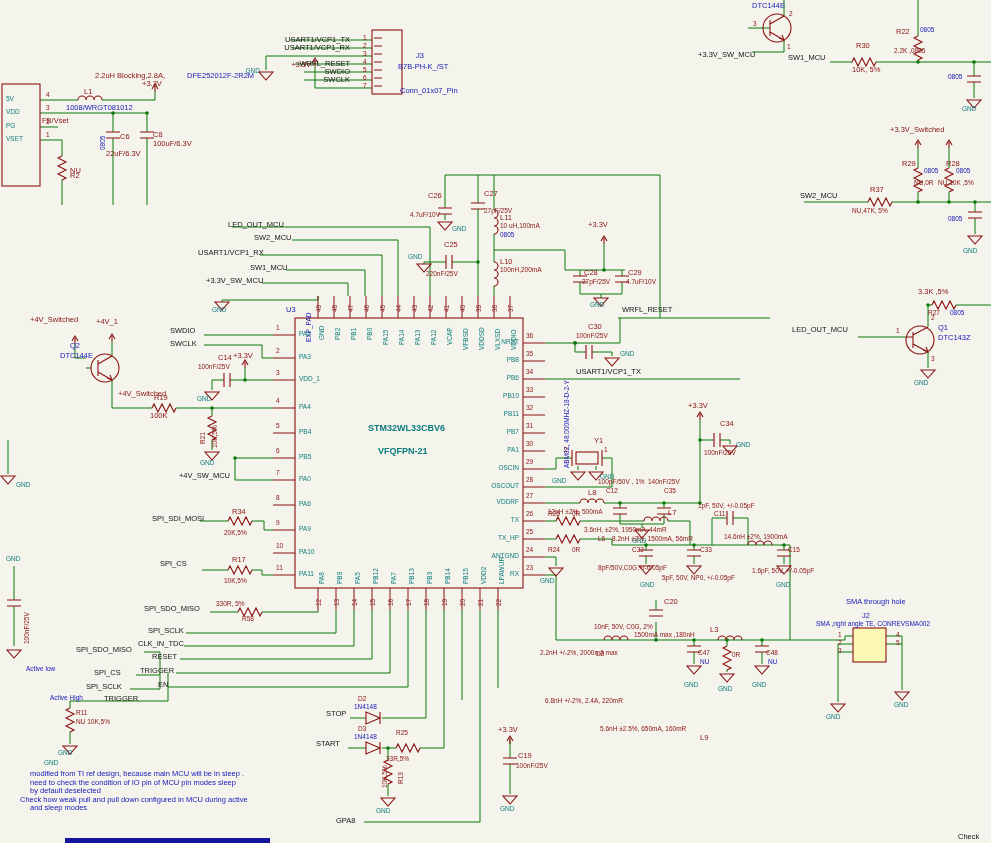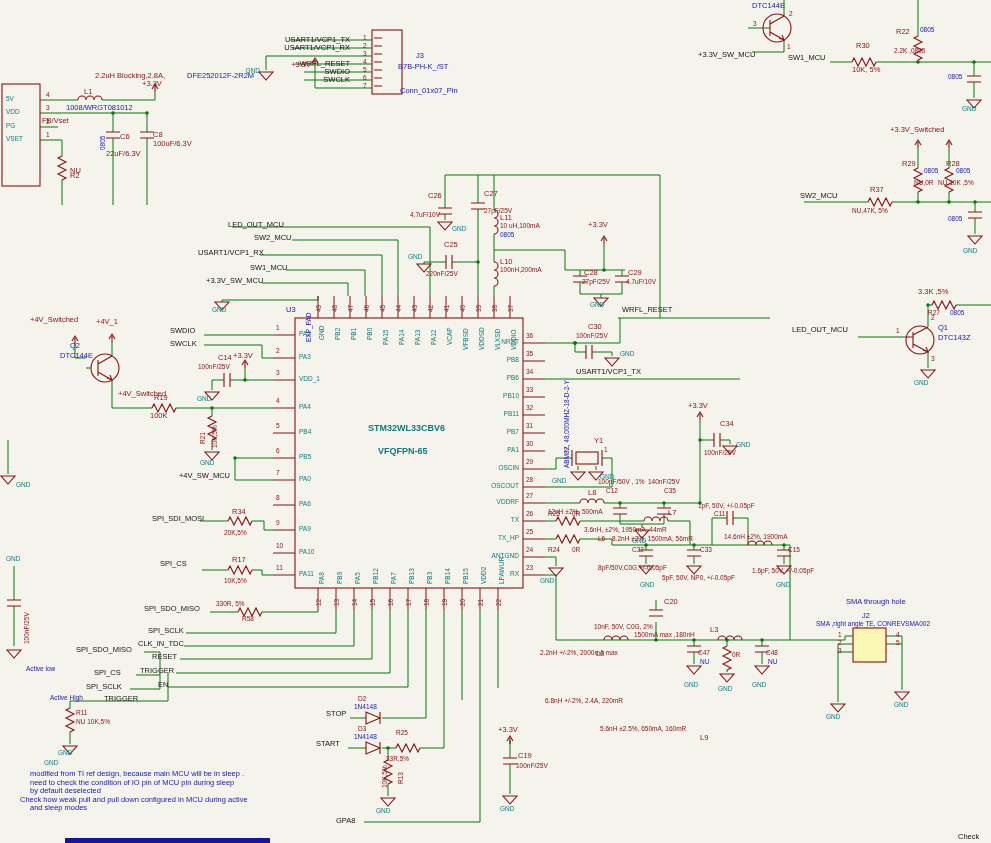--- a/index.html
+++ b/index.html
@@ -315,21 +315,21 @@
         <line x1="523" y1="557" x2="545" y2="557" stroke="#8a1212"></line>
         <line x1="523" y1="575" x2="545" y2="575" stroke="#8a1212"></line>
       </g>
 
   <rect x="65" y="838" width="205" height="5" fill="#15159b"></rect>
 </svg>
 
 <div id="labels">
   <div class="lbl pn s7" style="left:286px;top:306px">U3</div>
   <div class="lbl pin s8" style="left:368px;top:424px">STM32WL33CBV6</div>
-  <div class="lbl pin s8" style="left:378px;top:447px">VFQFPN-65</div>
+  <div class="lbl pin s8" style="left:378px;top:447px">VFQFPN-21</div>
   <div class="lbl pn s6 r" style="left:306px;top:342px">EXP_PAD</div>
 <div class="lbl pin s6" style="left: 6px; top: 96px;">5V</div>
       <div class="lbl pin s6" style="left: 6px; top: 109px;">VDD</div>
       <div class="lbl pin s6" style="left: 6px; top: 123px;">PG</div>
       <div class="lbl pin s6" style="left: 6px; top: 136px;">VSET</div>
       <div class="lbl num s6" style="left: 46px; top: 92px;">4</div>
       <div class="lbl num s6" style="left: 46px; top: 105px;">3</div>
       <div class="lbl num s6" style="left: 46px; top: 119px;">2</div>
       <div class="lbl num s6" style="left: 46px; top: 132px;">1</div>
       <div class="lbl val s7" style="left: 84px; top: 88px;">L1</div>
@@ -545,21 +545,21 @@
       <div class="lbl val s6" style="left: 386px; top: 756px;">33R,5%</div>
       <div class="lbl val s6 r" style="left: 398px; top: 784px;">R13</div>
       <div class="lbl val s6 r" style="left: 382px; top: 788px;">10K,5%</div>
       <div class="lbl gnd s6" style="left: 376px; top: 808px;">GND</div>
       <div class="lbl pwr s7" style="left: 498px; top: 726px;">+3.3V</div>
       <div class="lbl val s7" style="left: 518px; top: 752px;">C19</div>
       <div class="lbl val s6" style="left: 516px; top: 763px;">100nF/25V</div>
       <div class="lbl gnd s6" style="left: 500px; top: 806px;">GND</div>
       <div class="lbl net s7" style="left: 336px; top: 817px;">GPA8</div>
       <div class="lbl note s7" style="left: 30px; top: 770px;">modified from TI ref design, because main MCU will be in sleep .</div>
-      <div class="lbl note s7" style="left: 30px; top: 779px;">need to check the condition of IO pin of MCU pin during sleep</div>
+      <div class="lbl note s7" style="left: 30px; top: 779px;">need to check the condition of IO pin of MCU pin modes sleep</div>
       <div class="lbl note s7" style="left: 30px; top: 787px;">by default deselected</div>
       <div class="lbl note s7" style="left: 20px; top: 796px;">Check how weak pull and pull down configured in MCU during active</div>
       <div class="lbl note s7" style="left: 30px; top: 804px;">and sleep modes</div>
       <div class="lbl net s7" style="left: 958px; top: 833px;">Check</div>
       <div class="lbl num s6 r" style="left: 316px; top: 312px;">49</div>
       <div class="lbl pin s6 r" style="left: 319px; top: 340px;">GND</div>
       <div class="lbl num s6 r" style="left: 332px; top: 312px;">48</div>
       <div class="lbl pin s6 r" style="left: 335px; top: 340px;">PB2</div>
       <div class="lbl num s6 r" style="left: 348px; top: 312px;">47</div>
       <div class="lbl pin s6 r" style="left: 351px; top: 340px;">PB1</div>

